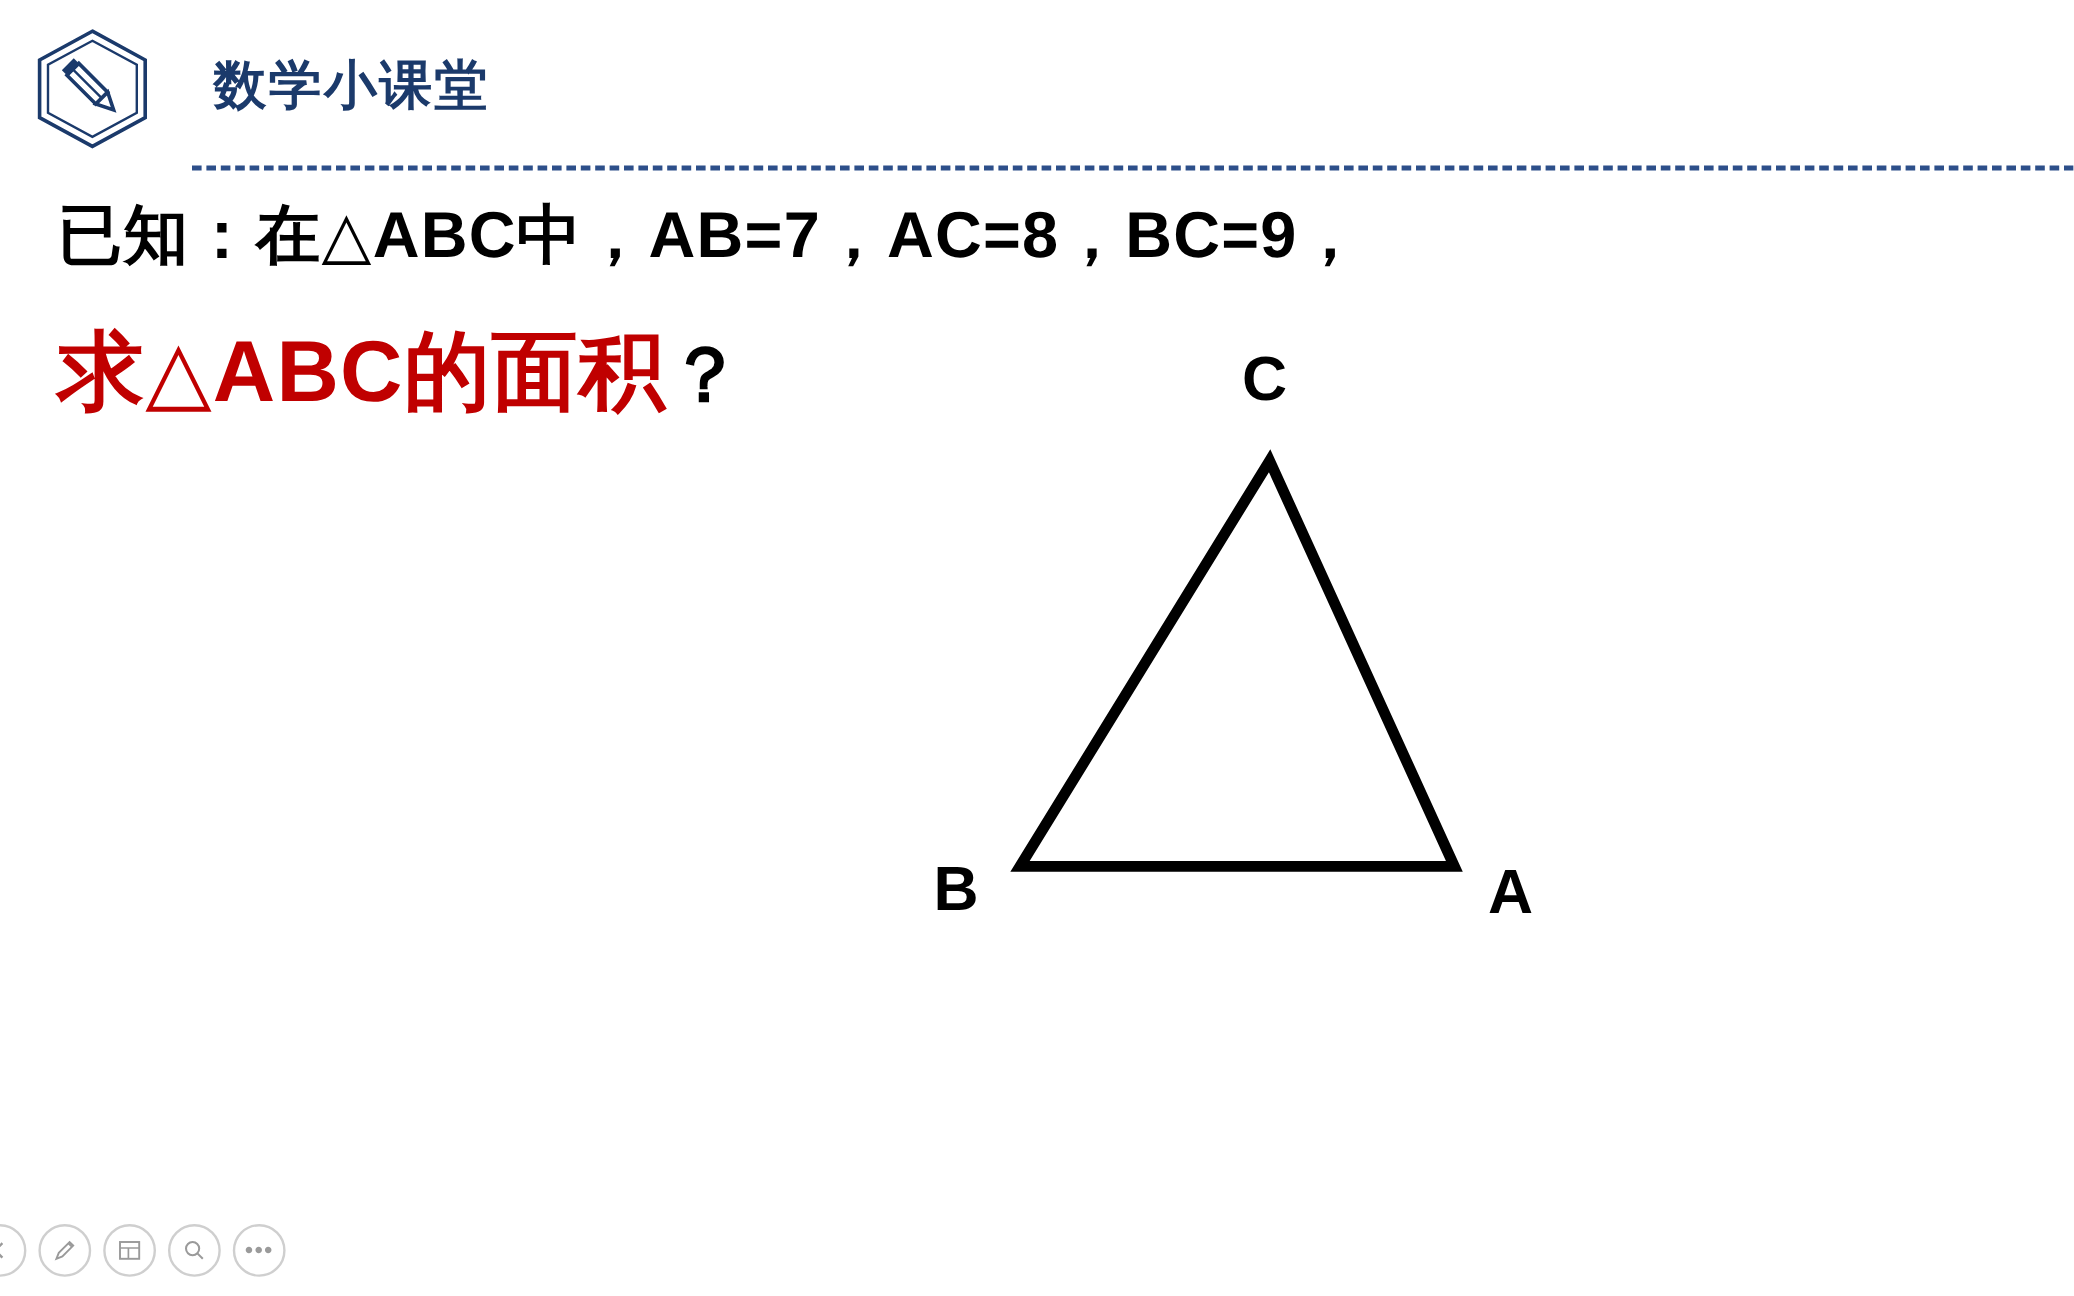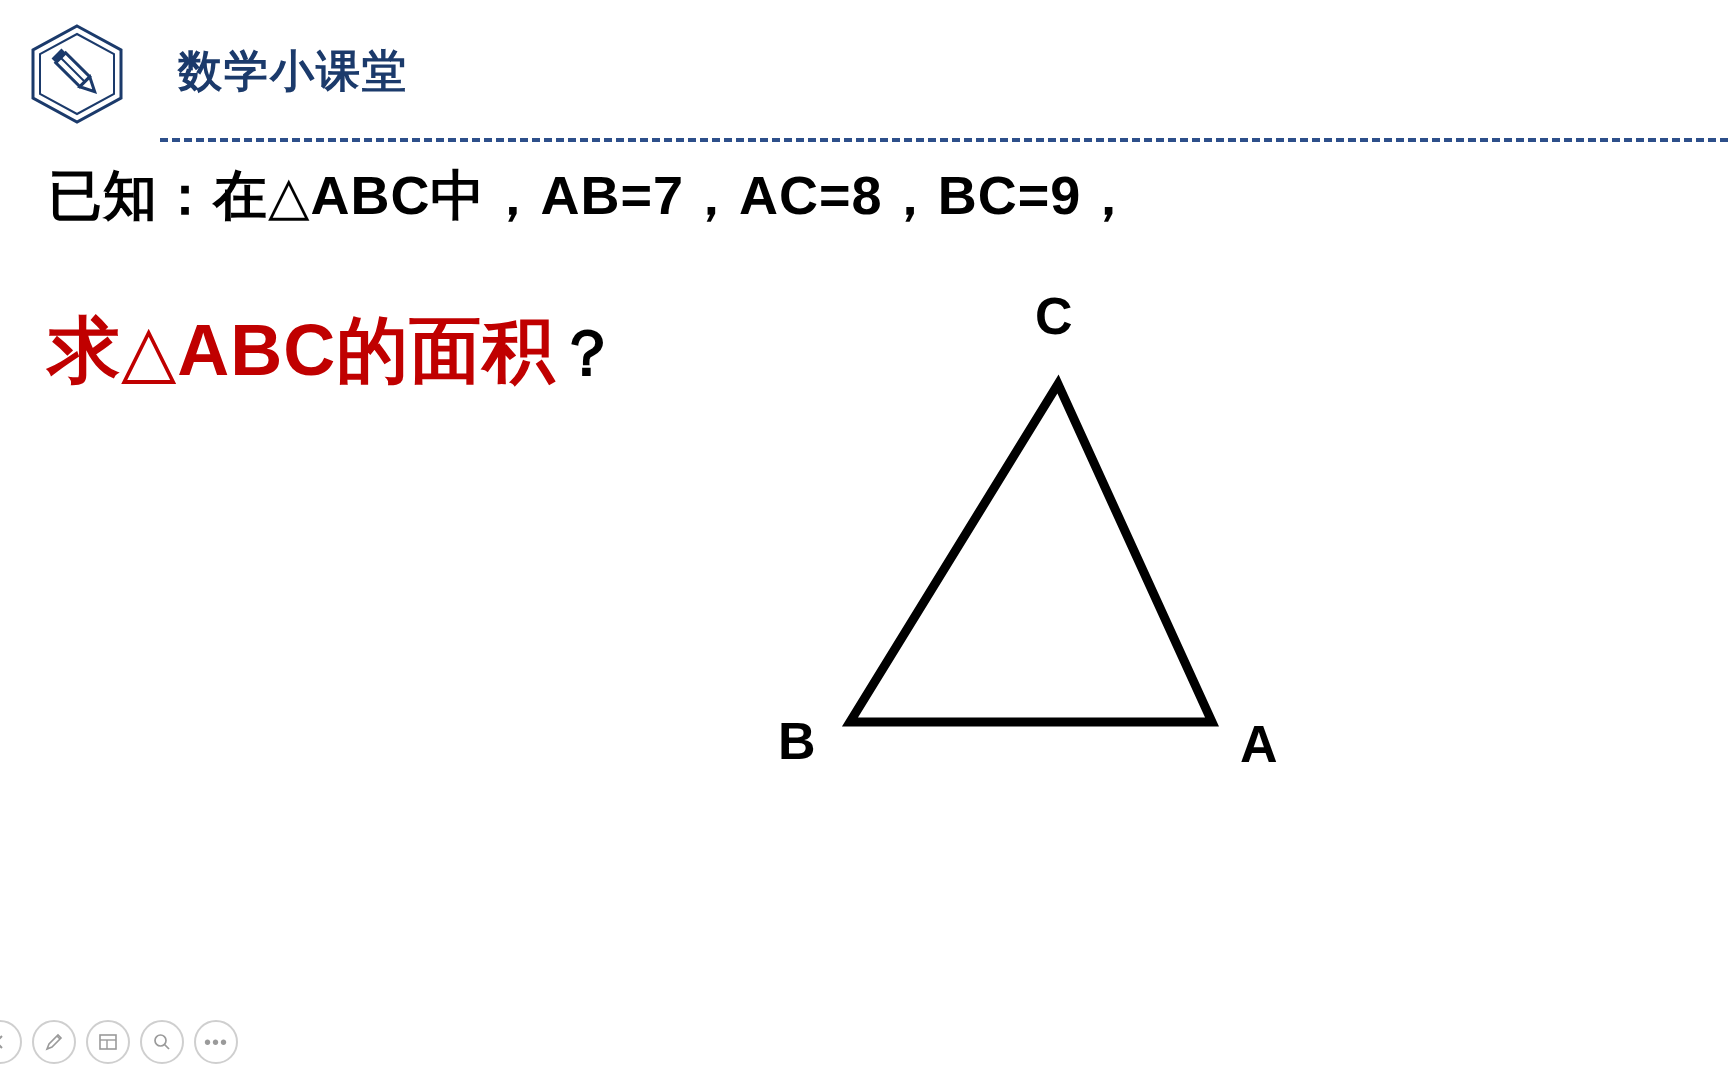--- a/index.html
+++ b/index.html
@@ -66,21 +66,20 @@
     text-align: right;
   }
   .line2 {
     position: absolute;
     left: 48px;
     top: 262px;
     font-size: 72px;
     font-weight: bold;
     white-space: nowrap;
     letter-spacing: 1px;
-    margin-top: 41px;
   }
   .line2 .red {
     color: #c00000;
   }
   .line2 .qmark {
     color: #000;
     font-size: 64px;
   }
 
   

